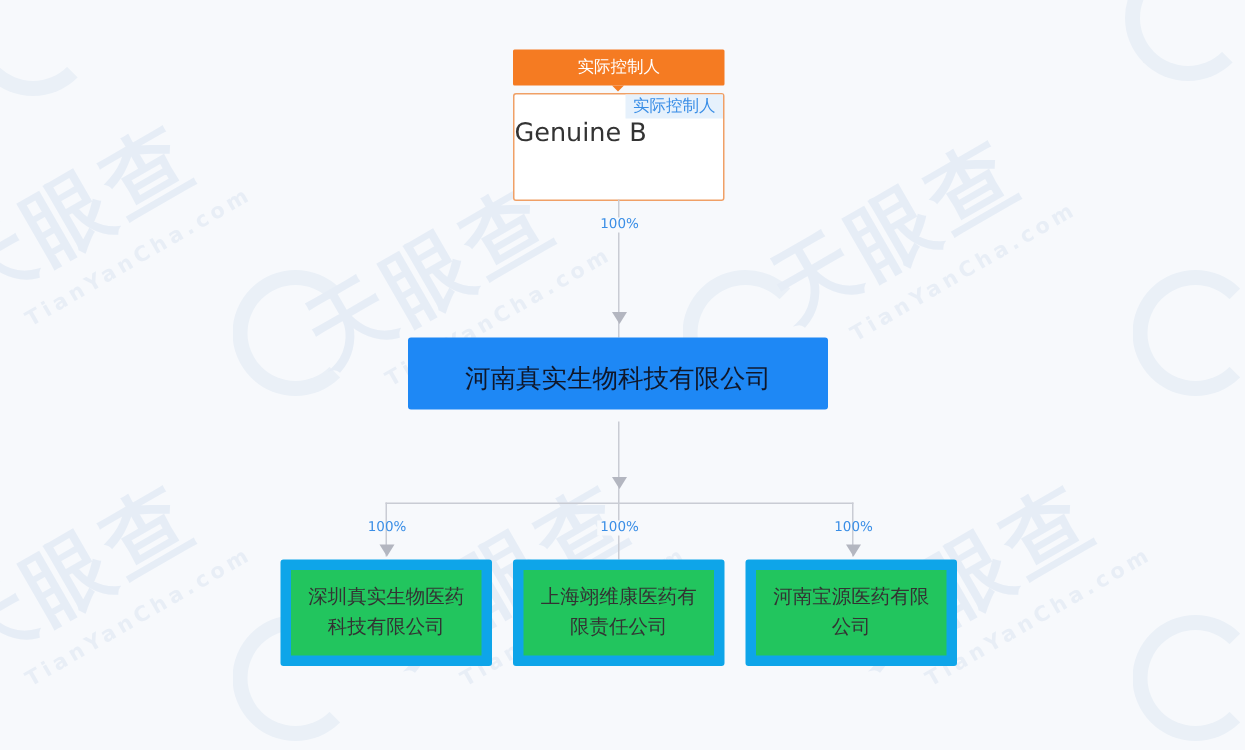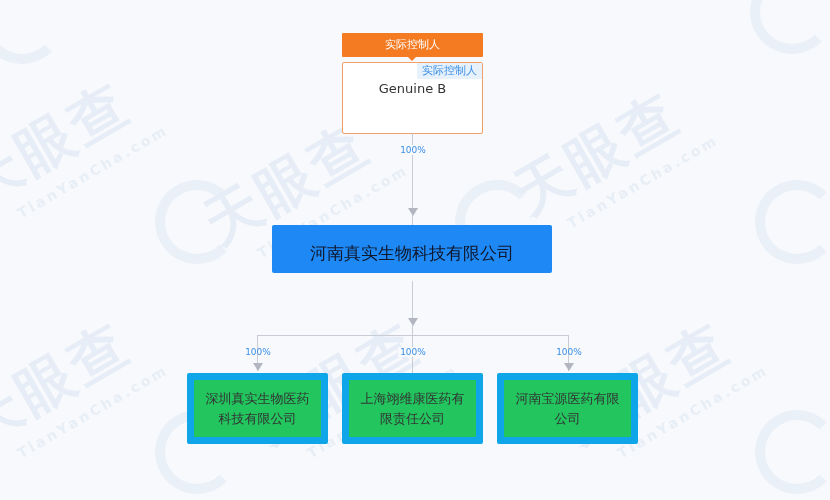--- a/index.html
+++ b/index.html
@@ -38,22 +38,22 @@
   }
   .ctrl-box {
     position: absolute; left: 342px; top: 62px; width: 139px; height: 70px;
     background: #fff; border: 1px solid #f0a066; border-radius: 2px;
   }
   .ctrl-tag {
     position: absolute; right: 0; top: 0; background: #e6f1fc; color: #3a8ee6;
     font-size: 11px; padding: 1px 5px; line-height: 14px;
   }
   .ctrl-name {
-    position: absolute; left: 0; right: 0; top: 16px; text-align: center;
-    font-size: 13px; color: #333; line-height: 20px;
+    position: absolute; left: 0; right: 0; top: 16px; 
+    font-size: 17px; color: #333; line-height: 20px;
   }
   .main-box {
     position: absolute; left: 272px; top: 225px; width: 280px; height: 48px;
     background: #1e88f5; color: #0f172a; font-size: 17px; font-weight: normal;
     text-align: center; line-height: 56px; border-radius: 2px;
   }
   .sub-box {
     position: absolute; top: 373px; width: 139px; height: 69px;
     background: #22c55e; border: 7px solid #0ea5e9; border-radius: 2px;
     display: flex; align-items: center; justify-content: center;

